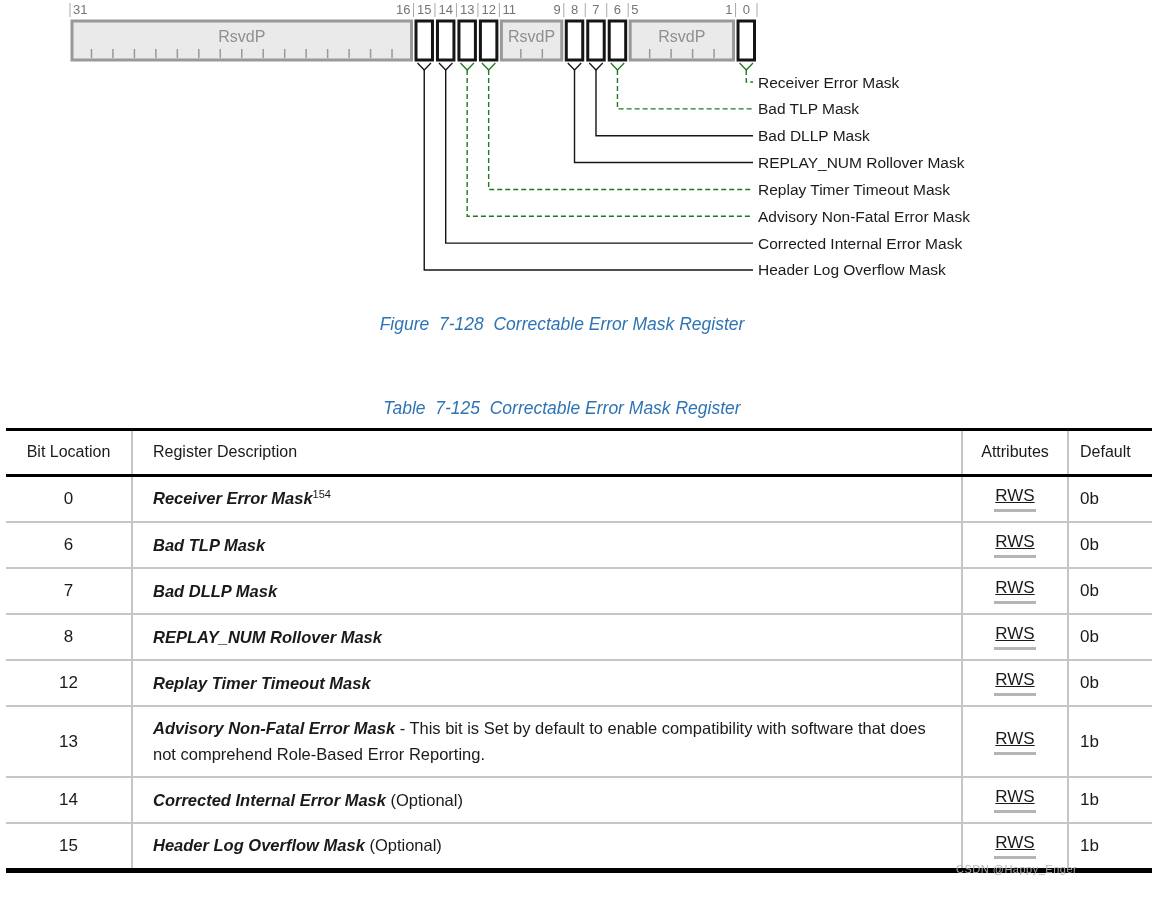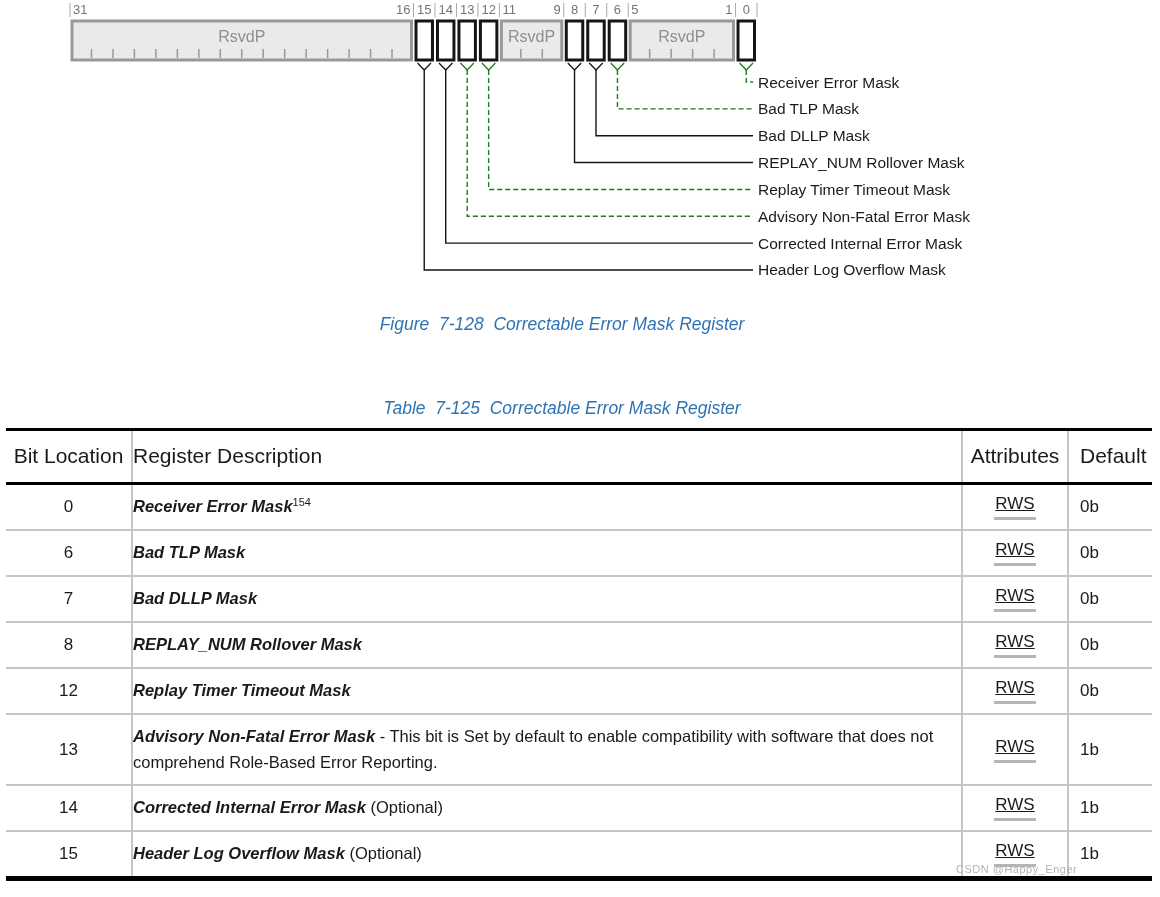--- a/index.html
+++ b/index.html
@@ -19,30 +19,30 @@
   
   #reg-table { position: absolute; top: 428px; left: 6px; width: 1146px;
                border-collapse: collapse; table-layout: fixed;
                border-top: 3px solid #000; border-bottom: 5px solid #000;
                color: #1a1a1a; }
   #reg-table col.col-bit  { width: 126px; }
   #reg-table col.col-desc { width: 830px; }
   #reg-table col.col-attr { width: 106px; }
   #reg-table col.col-def  { width: 84px; }
   #reg-table thead tr { height: 44px; border-bottom: 3px solid #000; }
-  #reg-table th { font-weight: normal; font-size: 21px; }
+  #reg-table th { font-weight: normal; font-size: 16px; }
   #reg-table tbody tr { border-top: 2px solid #c6c6c6; }
   #reg-table tbody tr:first-child { border-top: none; height: 47px; }
   #reg-table tbody tr { height: 46px; }
   #reg-table tbody tr:last-child { height: 39px; }
   #reg-table td, #reg-table th { vertical-align: middle; }
   #reg-table td + td, #reg-table th + th { border-left: 2px solid #c6c6c6; }
   .c-bit  { text-align: center; font-size: 17px; }
   th.h-bit { text-align: center; }
-  .c-desc, th.h-desc { text-align: left; padding: 9px 14px 9px 0; font-size: 16.5px; line-height: 1.55; }
+  .c-desc, th.h-desc { text-align: left; padding: 9px 14px 9px 20px; font-size: 16.5px; line-height: 1.55; }
   .desc-name { font-weight: bold; font-style: italic; }
   .desc-sup { font-size: 11px; vertical-align: super; line-height: 0; margin-top: 34px; }
   .c-attr, th.h-attr { text-align: center; font-size: 17px; }
   .rws-link { display: inline-block; padding: 0 1px 3px 1px; border-bottom: 3px solid #b5b5b5; cursor: pointer; text-decoration: underline; }
   .c-def, th.h-def { text-align: left; padding-left: 11px; font-size: 17px; }
 
   
   #watermark { position: absolute; top: 863px; left: 956px; width: 177px;
                font-size: 11px; color: rgba(175,175,175,0.95); letter-spacing: 0.5px;
                white-space: nowrap; z-index: 5; }

